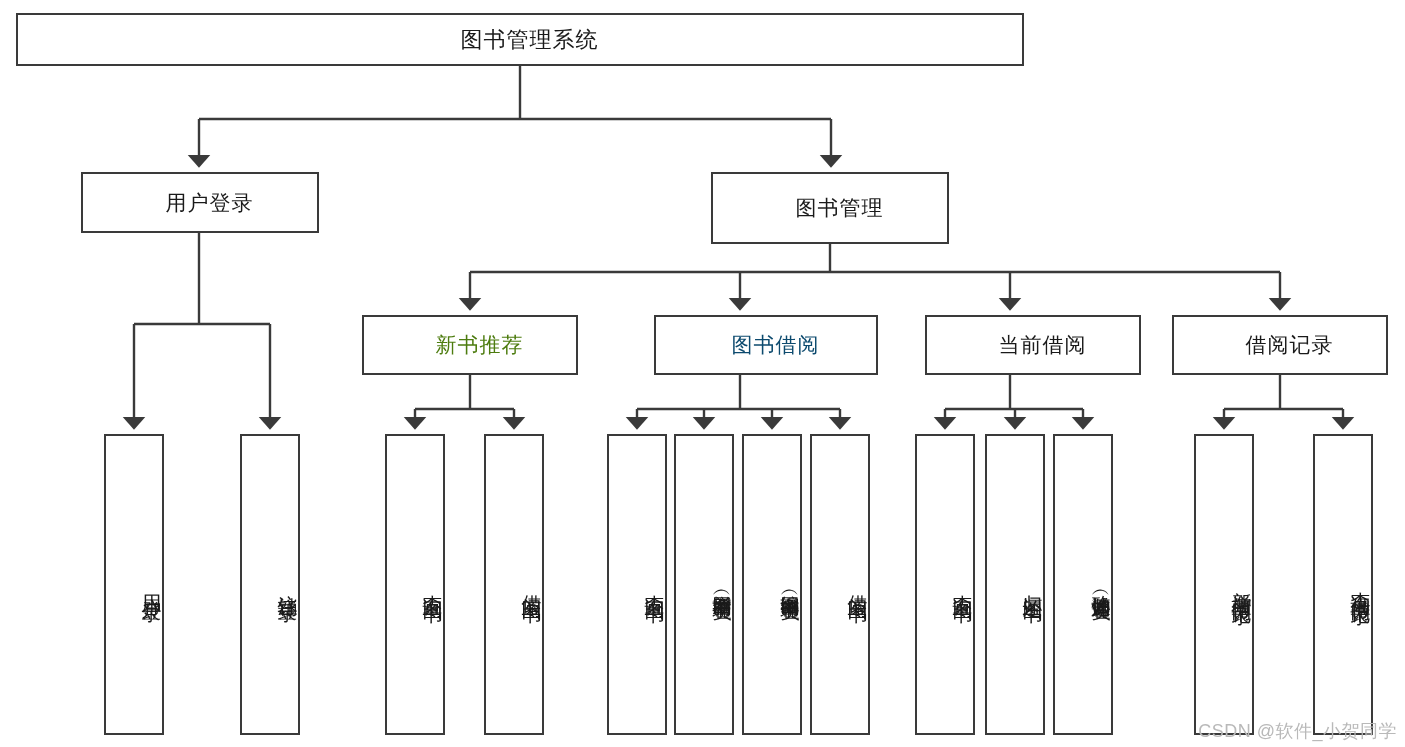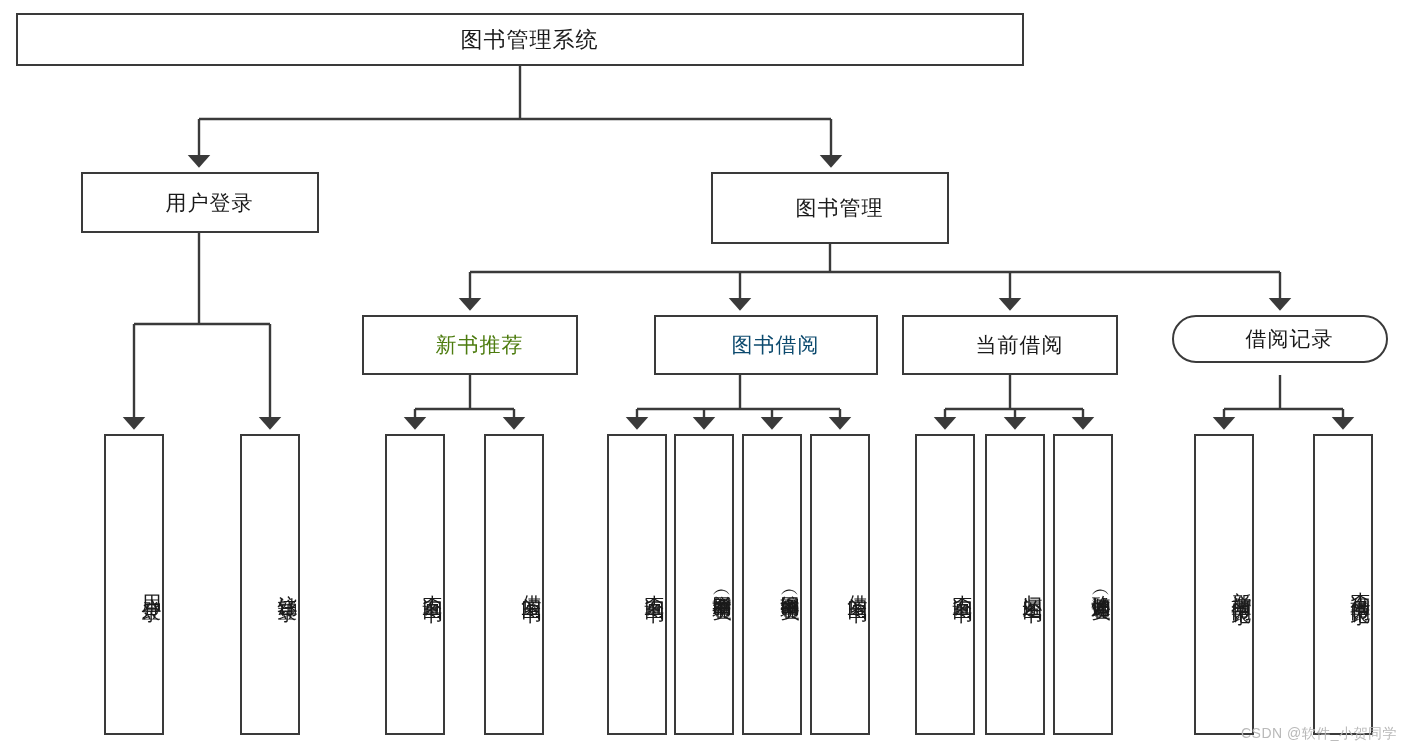--- a/index.html
+++ b/index.html
@@ -58,21 +58,21 @@
     overflow: hidden;
   }
   .node.vertical.tall-text {
     font-size: 19px;
     letter-spacing: 1px;
   }
   #watermark {
     position: absolute;
     right: 8px;
     bottom: 4px;
-    font-size: 14px;
+    font-size: 18px;
     color: #b9b9b9;
     letter-spacing: 0.5px;
     white-space: nowrap;
   }
 </style>
 </head>
 <body>
 
 <div id="diagram-canvas" style="background: rgb(255, 255, 255);">
 
@@ -126,22 +126,22 @@
     </g>
   </svg>
 
   <div class="node horizontal root" style="left: 16px; top: 13px; width: 1008px; height: 53px; border-color: rgb(58, 58, 58); background: rgb(255, 255, 255); color: rgb(26, 26, 26);">图书管理系统</div>
 
   <div class="node horizontal" style="left: 81px; top: 172px; width: 238px; height: 61px; border-color: rgb(58, 58, 58); background: rgb(255, 255, 255); color: rgb(26, 26, 26);">用户登录</div>
   <div class="node horizontal" style="left: 711px; top: 172px; width: 238px; height: 72px; border-color: rgb(58, 58, 58); background: rgb(255, 255, 255); color: rgb(26, 26, 26);">图书管理</div>
 
   <div class="node horizontal" style="left: 362px; top: 315px; width: 216px; height: 60px; border-color: rgb(58, 58, 58); background: rgb(255, 255, 255); color: #4d7c0f;">新书推荐</div>
   <div class="node horizontal" style="left: 632px; top: 315px; width: 224px; height: 60px; border-color: rgb(58, 58, 58); background: rgb(255, 255, 255); color: #0c4a6e; margin-left: 22px;">图书借阅</div>
-  <div class="node horizontal" style="left: 902px; top: 315px; width: 216px; height: 60px; border-color: rgb(58, 58, 58); background: rgb(255, 255, 255); color: rgb(26, 26, 26);">当前借阅</div>
-  <div class="node horizontal" style="left: 1172px; top: 315px; width: 216px; height: 48px; border-color: rgb(58, 58, 58); background: rgb(255, 255, 255); color: rgb(26, 26, 26); border-radius: 24px;">借阅记录</div>
+  <div class="node horizontal" style="left: 925px; top: 315px; width: 216px; height: 60px; border-color: rgb(58, 58, 58); background: rgb(255, 255, 255); color: rgb(26, 26, 26);">当前借阅</div>
+  <div class="node horizontal" style="left: 1172px; top: 315px; width: 216px; height: 60px; border-color: rgb(58, 58, 58); background: rgb(255, 255, 255); color: rgb(26, 26, 26);">借阅记录</div>
 
   <div class="node vertical" style="left: 104px; top: 434px; width: 60px; height: 301px; border-color: rgb(58, 58, 58); background: rgb(255, 255, 255); color: rgb(26, 26, 26);">用户登录</div>
   <div class="node vertical" style="left: 240px; top: 434px; width: 60px; height: 301px; border-color: rgb(58, 58, 58); background: rgb(255, 255, 255); color: rgb(26, 26, 26);">注销登录</div>
 
   <div class="node vertical" style="left: 385px; top: 434px; width: 60px; height: 301px; border-color: rgb(58, 58, 58); background: rgb(255, 255, 255); color: rgb(26, 26, 26);">查询图书</div>
   <div class="node vertical" style="left: 484px; top: 434px; width: 60px; height: 301px; border-color: rgb(58, 58, 58); background: rgb(255, 255, 255); color: rgb(26, 26, 26);">借阅图书</div>
 
   <div class="node vertical" style="left: 607px; top: 434px; width: 60px; height: 301px; border-color: rgb(58, 58, 58); background: rgb(255, 255, 255); color: rgb(26, 26, 26);">查询图书</div>
   <div class="node vertical tall-text" style="left: 674px; top: 434px; width: 60px; height: 301px; border-color: rgb(58, 58, 58); background: rgb(255, 255, 255); color: rgb(26, 26, 26);">新增图书（管理员）</div>
   <div class="node vertical tall-text" style="left: 742px; top: 434px; width: 60px; height: 301px; border-color: rgb(58, 58, 58); background: rgb(255, 255, 255); color: rgb(26, 26, 26);">编辑图书（管理员）</div>

